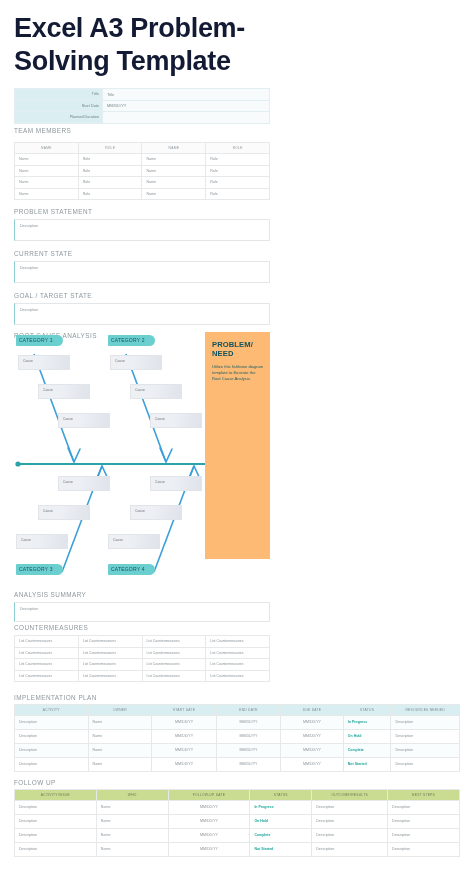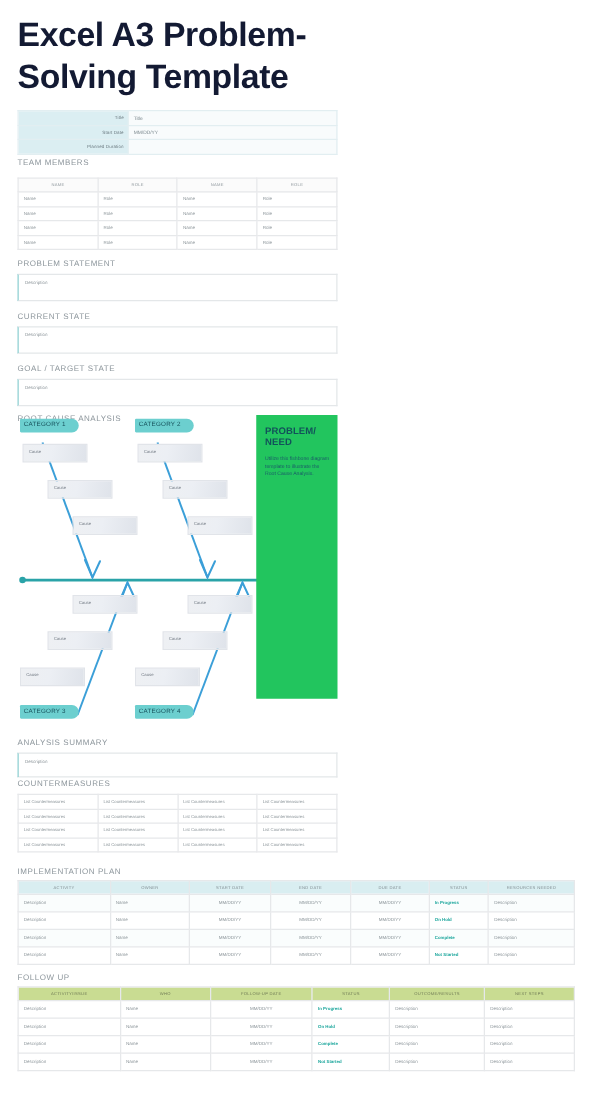--- a/index.html
+++ b/index.html
@@ -119,21 +119,21 @@
     color: #17525c;
     font-size: 5px; letter-spacing: .2px;
     width: 47px; height: 11px;
     padding-left: 3px; line-height: 11px;
     border-radius: 1px 6px 6px 1px;
     white-space: nowrap;
   }
   .problem-panel {
     position: absolute; left: 205px; top: 332px;
     width: 65px; height: 227px;
-    background: #22c55e;
+    background: #fdba74;
     padding: 8px 6px 0 7px;
   }
   .problem-title {
     font-size: 7.6px; color: #12525a; font-weight: bold;
     line-height: 1.25; letter-spacing: .1px;
   }
   .problem-body {
     margin-top: 5px;
     font-size: 4.1px; color: #1b5f68; line-height: 1.5;
   }

